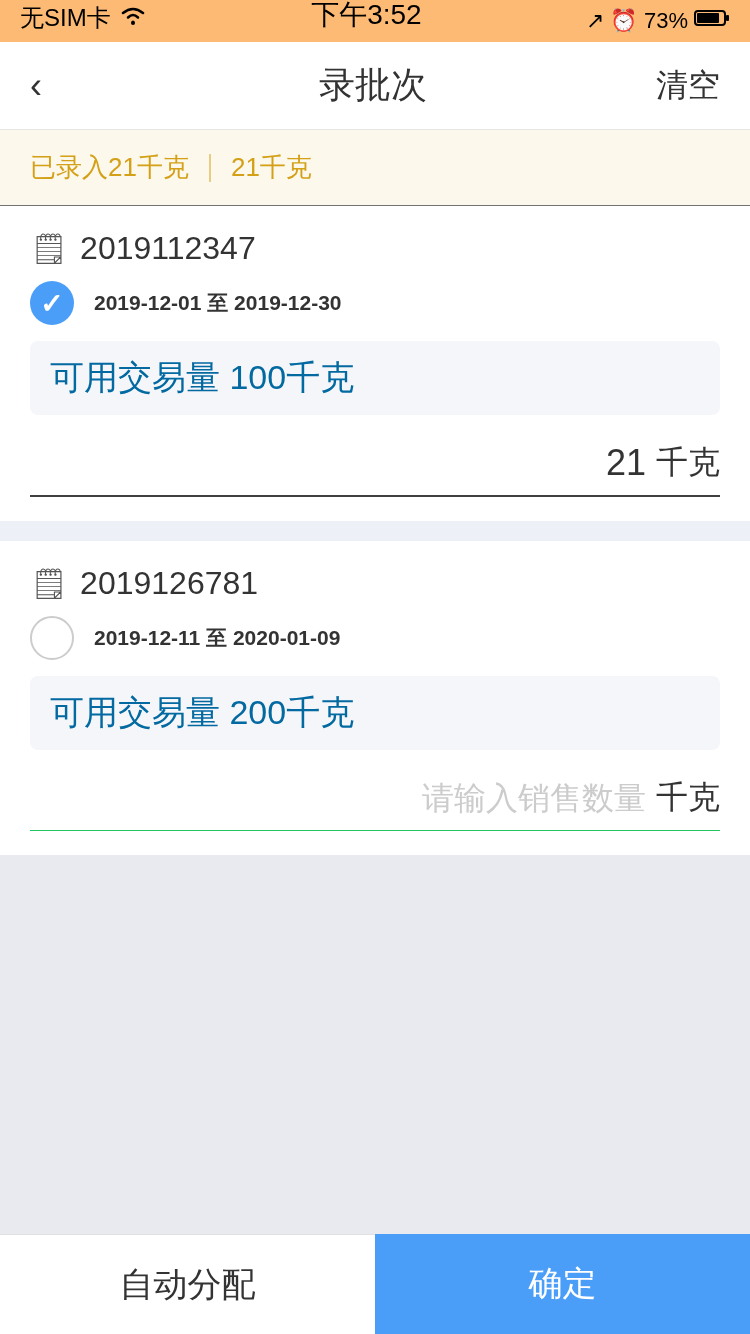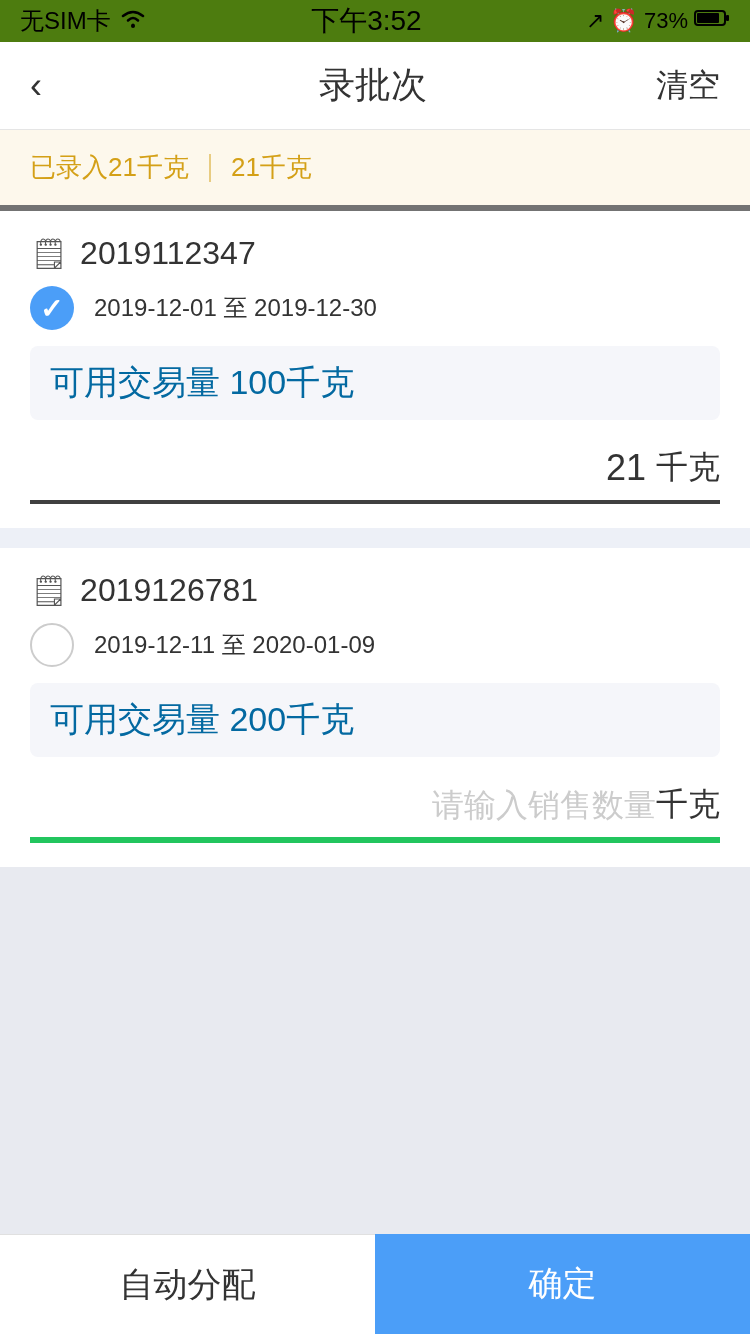--- a/index.html
+++ b/index.html
@@ -9,25 +9,25 @@
       min-height: 1334px;
       font-family: -apple-system, "PingFang SC", "Helvetica Neue", sans-serif;
       background: #f0f2f7;
       overflow-x: hidden;
     }
 
     
     .status-bar {
       width: 750px;
       height: 42px;
-      background: #4d7c0f;
-      display: flex;
-      align-items: center;
+      background: #fdba74;
+      display: flex;
+      align-items: flex-end;
       justify-content: space-between;
-      padding: 0 20px;
+      padding: 8px 20px;
       font-size: 24px;
     }
     .status-left {
       display: flex;
       align-items: center;
       gap: 8px;
       font-size: 24px;
       color: #000;
     }
     .status-center {
@@ -73,21 +73,21 @@
     }
 
     
     .info-bar {
       width: 750px;
       background: #fdf8ec;
       padding: 20px 30px;
       display: flex;
       align-items: center;
       gap: 20px;
-      border-bottom: 6px solid #737373;
+      border-bottom: 1px solid #737373;
     }
     .info-text {
       font-size: 26px;
       color: #d4a017;
     }
     .info-divider {
       width: 2px;
       height: 28px;
       background: #d4a017;
       opacity: 0.5;
@@ -143,57 +143,59 @@
       justify-content: center;
     }
     .radio-checked::after {
       content: '✓';
       color: #fff;
       font-size: 28px;
       font-weight: bold;
     }
 
     .batch-date {
-      font-size: 24px;
-      color: #333;
+      font-size: 21px;
+      color: #333;
+      font-weight: bold;
     }
 
     .batch-avail {
       background: #f5f6fa;
       border-radius: 8px;
       padding: 14px 20px;
       font-size: 34px;
       color: #0369a1;
       margin-bottom: 16px;
     }
 
     .batch-amount-row {
       display: flex;
       align-items: center;
       justify-content: flex-end;
       gap: 10px;
       padding: 10px 0;
-      border-bottom: 4px solid #404040;
+      border-bottom: 2px solid #404040;
     }
     .batch-amount {
       font-size: 36px;
       color: #333;
       font-weight: 400;
     }
     .batch-unit {
       font-size: 32px;
       color: #333;
     }
 
     .batch-input-row {
       display: flex;
       align-items: center;
       justify-content: flex-end;
+      gap: 10px;
       padding: 10px 0;
-      border-bottom: 6px solid #22c55e;
+      border-bottom: 1px solid #22c55e;
     }
     .batch-input {
       font-size: 32px;
       color: #ccc;
       border: none;
       outline: none;
       background: transparent;
       text-align: right;
       flex: 1;
     }

